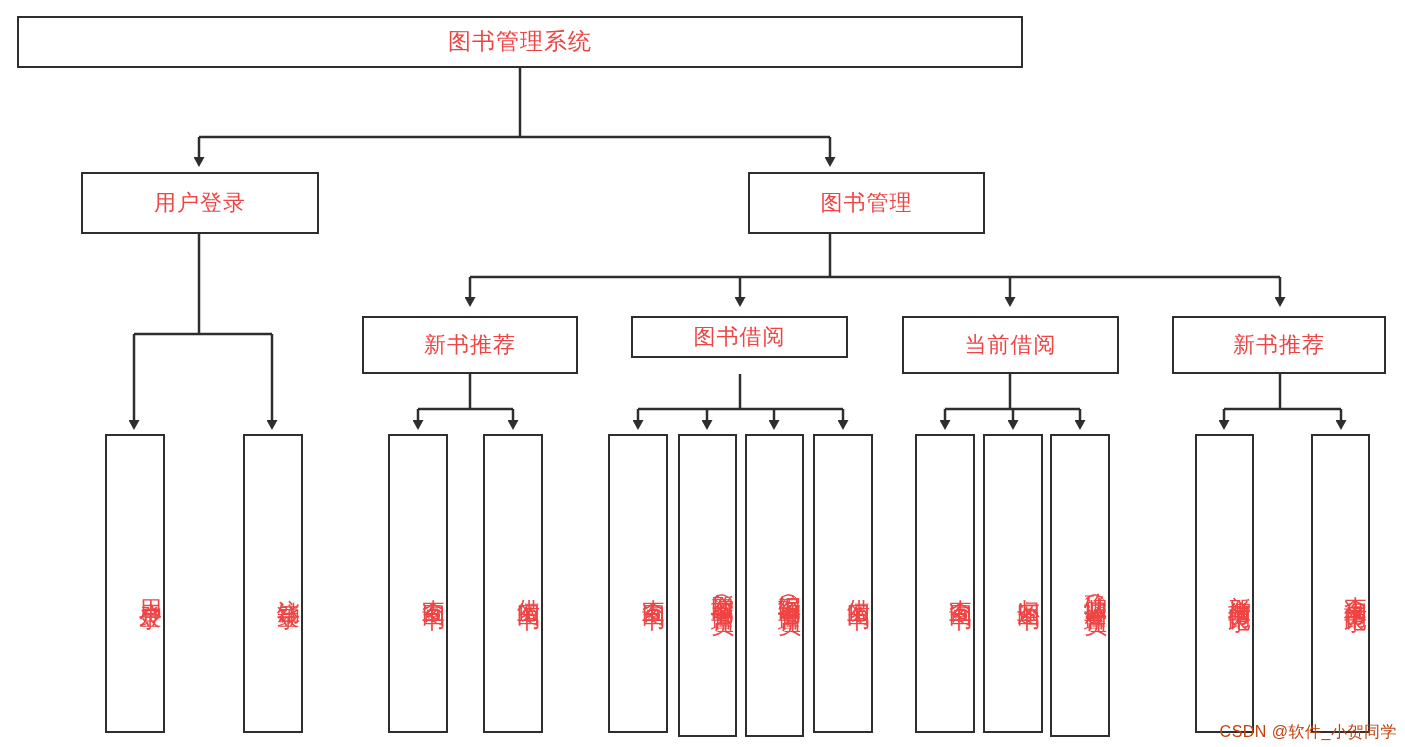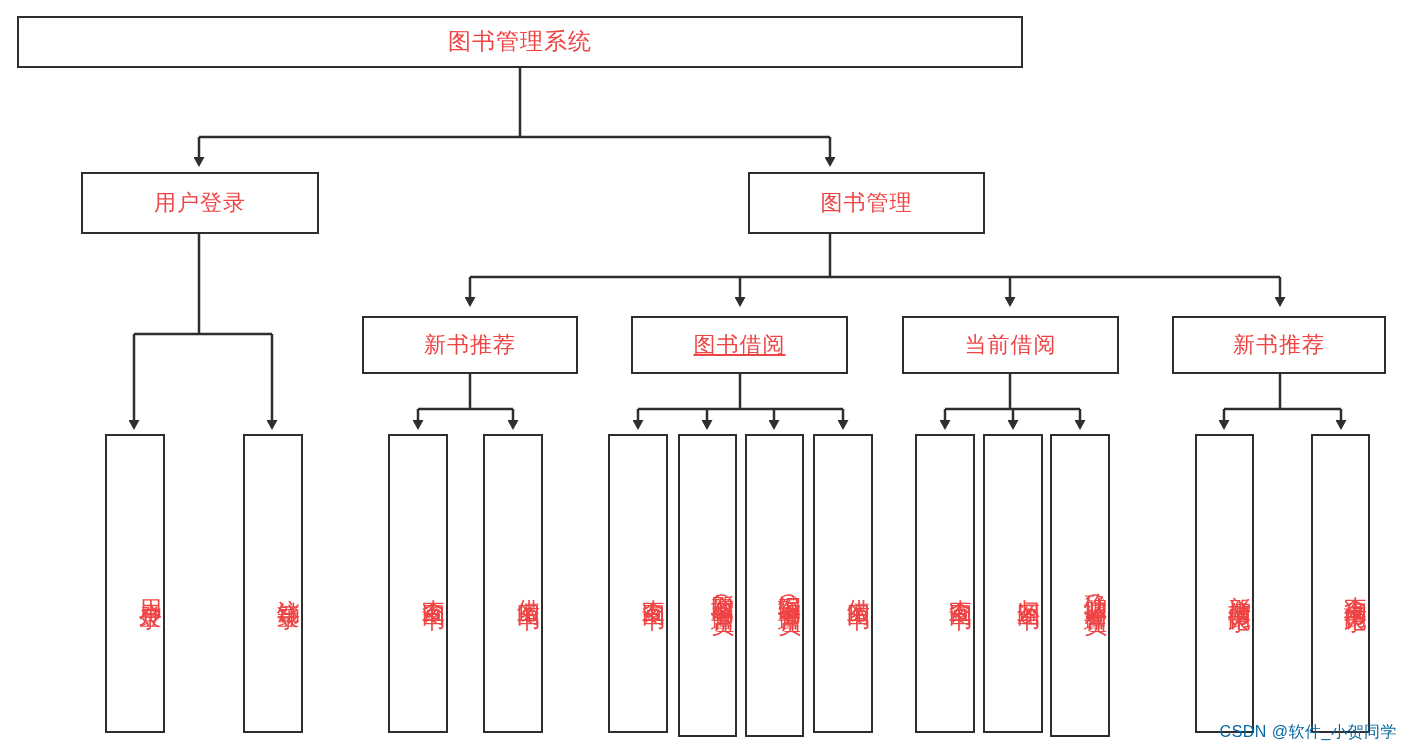--- a/index.html
+++ b/index.html
@@ -49,21 +49,21 @@
   .node.vert span{
     writing-mode:vertical-rl;
     text-orientation:upright;
     display:block;
   }
   .watermark{
     position:absolute;
     right:8px;
     bottom:4px;
     font-size:16px;
-    color:#0369a1;
+    color:#c2410c;
     letter-spacing:0.5px;
     white-space:nowrap;
     font-family:"Liberation Sans","DejaVu Sans",sans-serif;
   }
 </style>
 </head>
 <body>
 
 <div id="canvas">
 
@@ -124,21 +124,21 @@
   <div class="node horiz" style="left:81px;top:172px;width:238px;height:62px;">
     <span>用户登录</span>
   </div>
   <div class="node horiz" style="left:712px;top:172px;width:237px;height:62px;margin-left:36px;">
     <span>图书管理</span>
   </div>
 
   <div class="node horiz" style="left:362px;top:316px;width:216px;height:58px;">
     <span>新书推荐</span>
   </div>
-  <div class="node horiz" style="left:631px;top:316px;width:217px;height:58px;text-decoration:underline;">
+  <div class="node horiz" style="left:631px;top:316px;width:217px;height:42px;">
     <span>图书借阅</span>
   </div>
   <div class="node horiz" style="left:902px;top:316px;width:217px;height:58px;">
     <span>当前借阅</span>
   </div>
   <div class="node horiz" style="left:1172px;top:316px;width:214px;height:58px;">
     <span>新书推荐</span>
   </div>
 
   <div class="node vert" style="left:105px;top:434px;width:60px;height:299px;">

